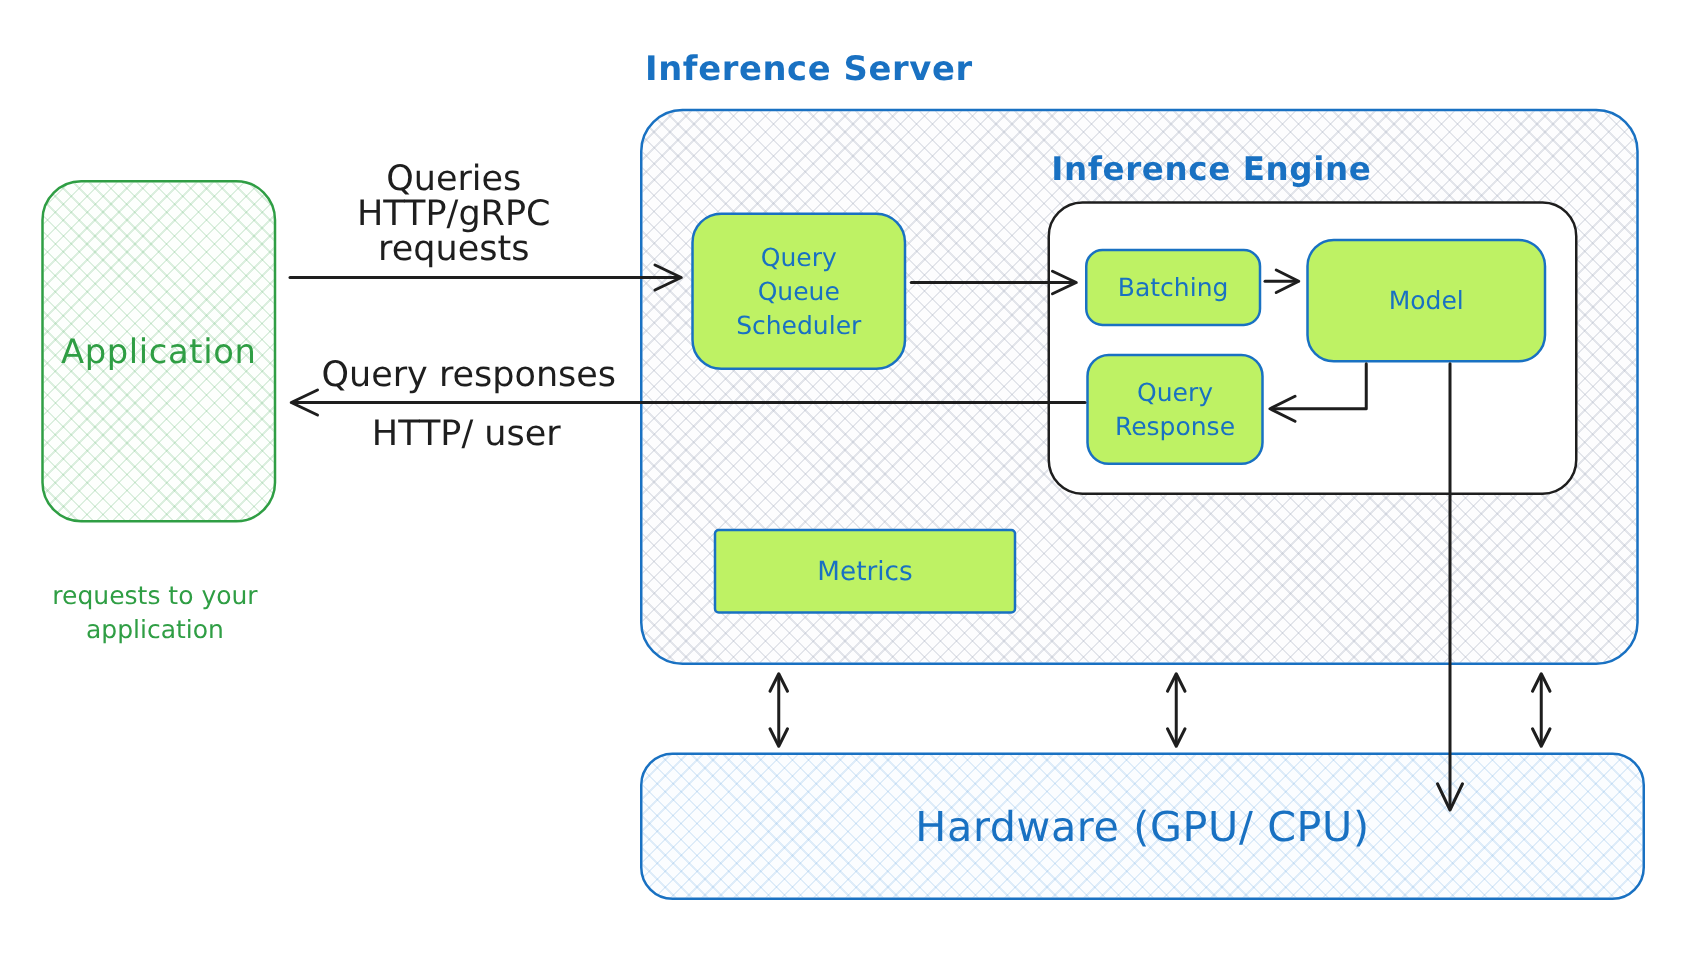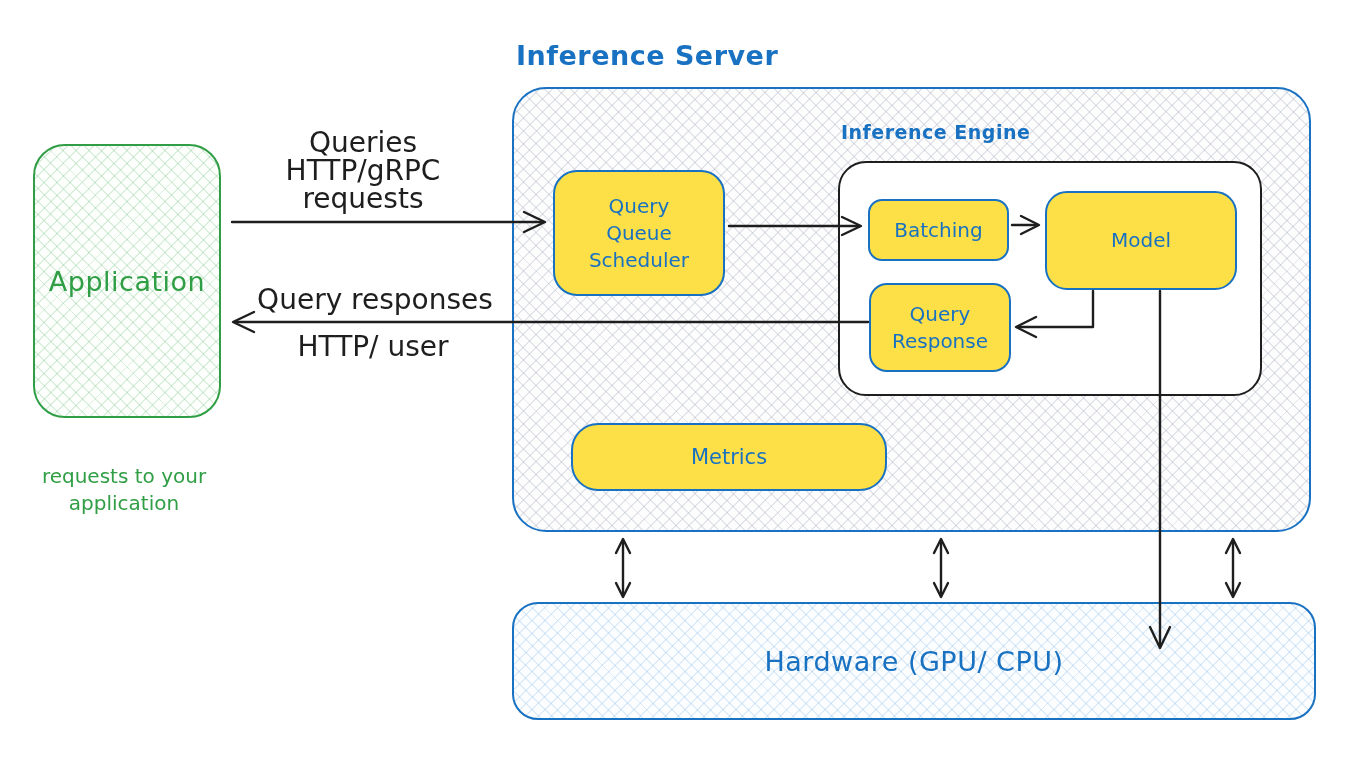--- a/index.html
+++ b/index.html
@@ -32,31 +32,31 @@
       repeating-linear-gradient(-45deg, rgba(73,150,219,0.16) 0 1.4px, transparent 1.4px 9px);
   }
   .app-box{left:33px;top:144px;width:188px;height:274px;border:2.5px solid #2f9e44;border-radius:32px;}
   .app-label{color:#2f9e44;font-size:27px;letter-spacing:0.5px;}
   .caption{position:absolute;left:14px;top:463px;width:220px;text-align:center;color:#2f9e44;font-size:20px;line-height:27px;}
 
   .server-box{left:512px;top:87px;width:799px;height:445px;border:2px solid #1971c2;border-radius:34px;}
   .server-title{position:absolute;left:516px;top:40px;color:#1971c2;font-size:27px;font-weight:700;letter-spacing:0.5px;}
 
   .engine-box{left:838px;top:161px;width:424px;height:235px;border:2.2px solid #1e1e1e;border-radius:28px;background:#ffffff;}
-  .engine-title{position:absolute;left:841px;top:121px;color:#1971c2;font-size:19px;font-weight:700;letter-spacing:0.5px;}
+  .engine-title{position:absolute;left:841px;top:121px;color:#1971c2;font-size:26px;font-weight:700;letter-spacing:0.5px;}
 
-  .node{background:#fde047;border:2.2px solid #1971c2;color:#1971c2;font-size:20px;line-height:27px;}
+  .node{background:#bef264;border:2.2px solid #1971c2;color:#1971c2;font-size:20px;line-height:27px;}
   .qqs-box{left:553px;top:170px;width:172px;height:126px;border-radius:24px;}
   .batching-box{left:868px;top:199px;width:141px;height:62px;border-radius:14px;}
   .model-box{left:1045px;top:191px;width:192px;height:99px;border-radius:22px;}
   .qr-box{left:869px;top:283px;width:142px;height:89px;border-radius:18px;}
-  .metrics-box{left:571px;top:423px;width:316px;height:68px;border-radius:27px;font-size:21px;}
+  .metrics-box{left:571px;top:423px;width:242px;height:68px;border-radius:4px;font-size:21px;}
 
   .hw-box{left:512px;top:602px;width:804px;height:118px;border:2.2px solid #1971c2;border-radius:26px;}
-  .hw-label{color:#1971c2;font-size:27px;letter-spacing:0.5px;}
+  .hw-label{color:#1971c2;font-size:33px;letter-spacing:0.5px;}
 
   .flow-label{position:absolute;text-align:center;color:#1e1e1e;font-size:28px;line-height:28px;transform:translateX(-50%);white-space:nowrap;}
   .lbl-queries{left:363px;top:129px;}
   .lbl-resp-top{left:375px;top:286px;}
   .lbl-resp-bottom{left:373px;top:333px;}
 
   svg.arrows{position:absolute;left:0;top:0;pointer-events:none;}
 </style>
 </head>
 <body>

